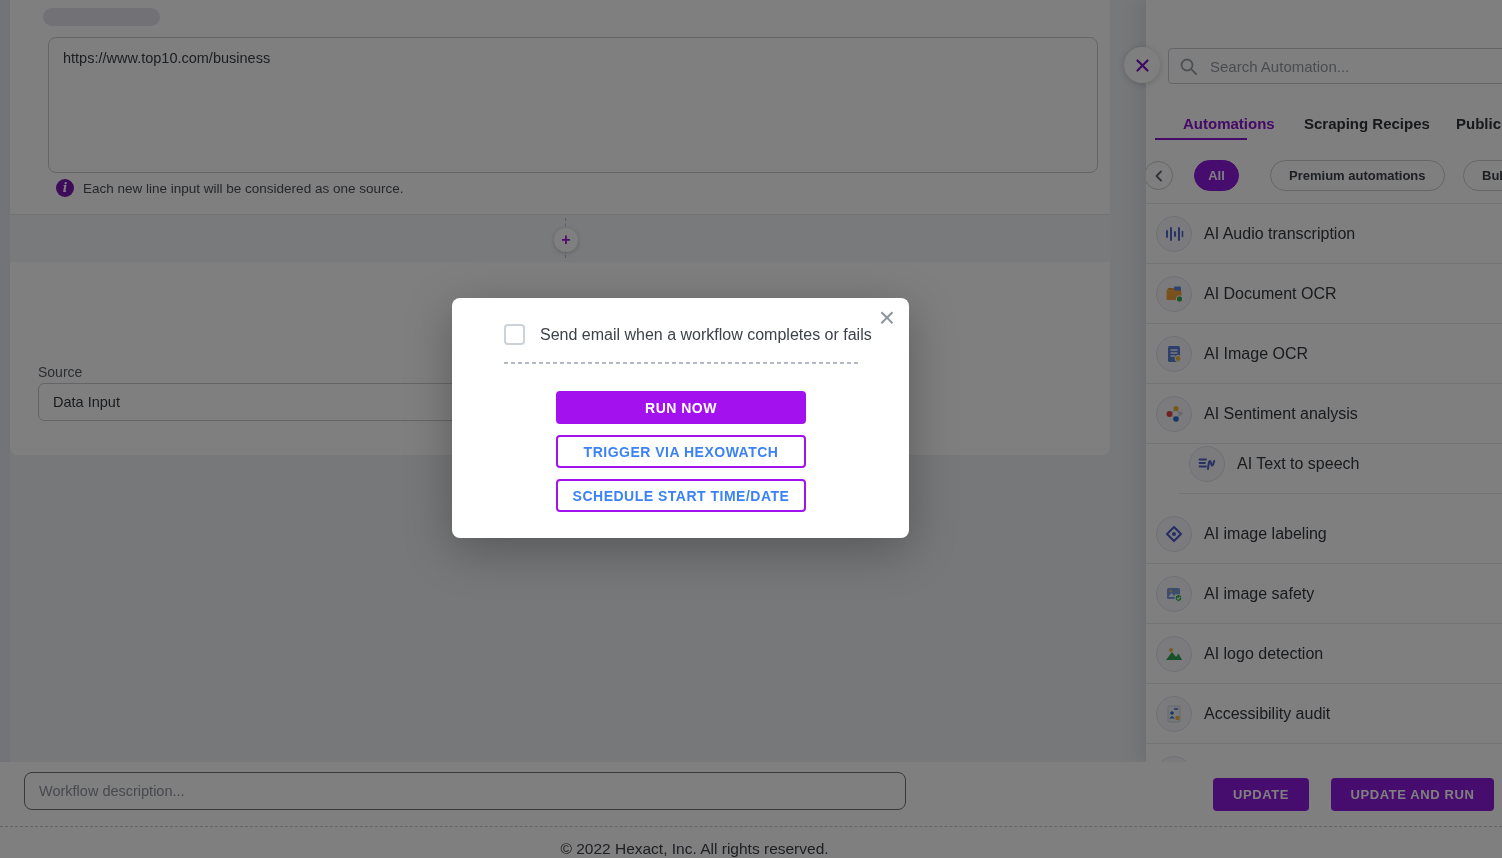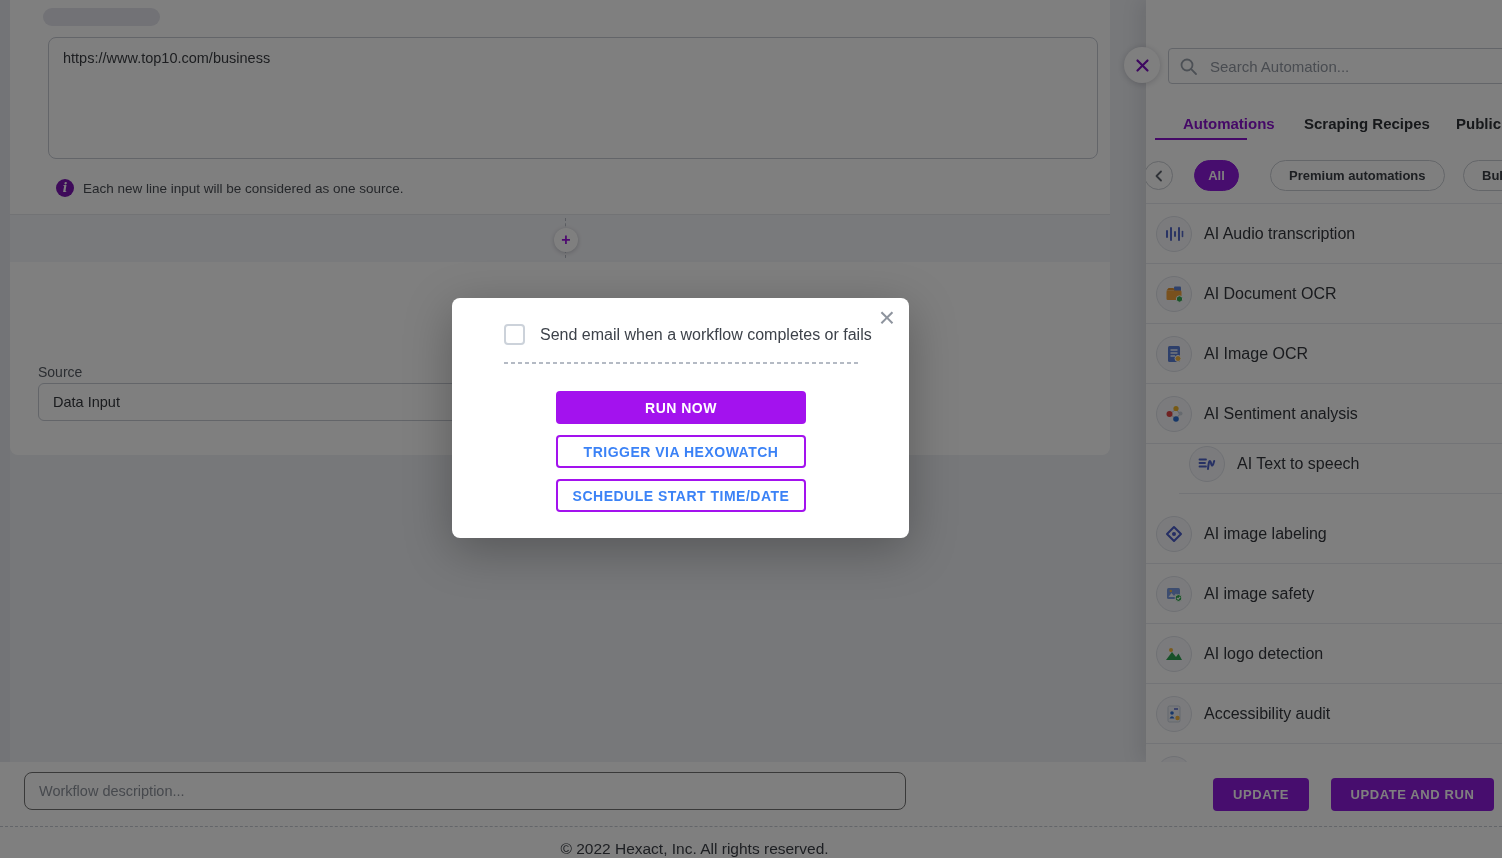--- a/index.html
+++ b/index.html
@@ -5,21 +5,21 @@
   html,body{margin:0;padding:0;background:#d8dade;}
   *{box-sizing:border-box;font-family:"Liberation Sans",sans-serif;}
   #app{position:relative;width:1502px;height:858px;overflow:hidden;background:#eef0f4;}
   .abs{position:absolute;}
 
   
   .left-strip{left:0;top:0;width:10px;height:762px;background:#e7e8ee;}
   .top-pill{left:43px;top:8px;width:117px;height:18px;border-radius:9px;background:#e4e5ec;}
   .card{background:#ffffff;}
   .card1{left:10px;top:0;width:1100px;height:215px;border-bottom:1px solid #e4e6eb;}
-  .url-textarea{left:38px;top:37px;width:1050px;height:122px;border:1px solid #c6cad3;border-radius:8px;
+  .url-textarea{left:38px;top:37px;width:1050px;height:136px;border:1px solid #c6cad3;border-radius:8px;
     padding:10px 14px;font-size:14.5px;color:#3a3d42;resize:none;background:#fff;line-height:1.5;outline:none;}
   .info-row{left:46px;top:179px;display:flex;align-items:center;gap:9px;}
   .info-icon{width:18px;height:18px;border-radius:50%;background:#7c15b5;color:#fff;
     font-family:"DejaVu Serif",serif;font-style:italic;font-weight:bold;font-size:12px;
     display:flex;align-items:center;justify-content:center;}
   .info-text{font-size:13.5px;color:#4a4e55;}
 
   .connector{left:10px;top:215px;width:1100px;height:47px;background:#f3f4f8;}
   .connector-dash{left:565px;top:218px;width:0;height:40px;border-left:1px dashed #b6bac4;}
   .add-btn{left:554px;top:228px;width:24px;height:24px;border-radius:50%;background:#fff;

